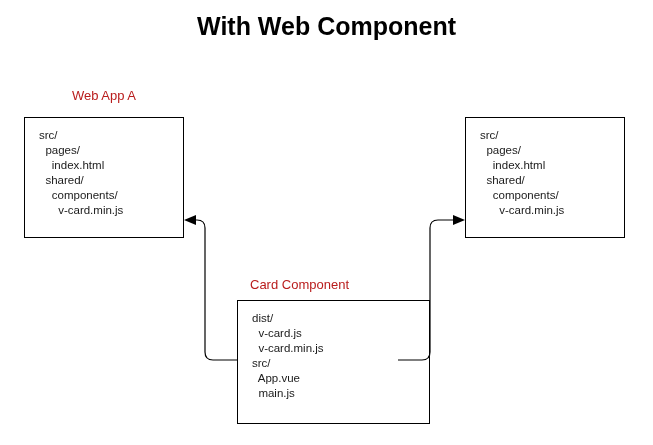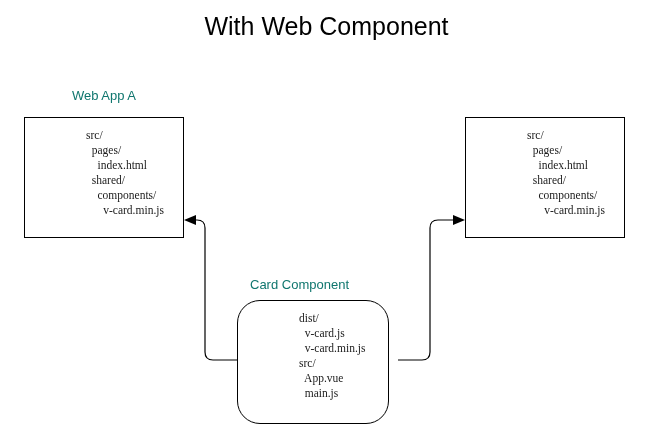--- a/index.html
+++ b/index.html
@@ -19,50 +19,49 @@
     overflow: hidden;
   }
   .diagram-title {
     position: absolute;
     left: 0;
     top: 12px;
     width: 653px;
     text-align: center;
     font-family: "Liberation Sans", sans-serif;
     font-size: 25px;
-    font-weight: normal;
+    font-weight: bold;
     color: #000000;
     letter-spacing: 0px;
   }
   .node-label {
     position: absolute;
     font-family: "Liberation Sans", sans-serif;
     font-size: 13px;
     font-weight: normal;
-    color: #0f766e;
+    color: #b91c1c;
     text-align: center;
     white-space: nowrap;
   }
   .box {
     position: absolute;
     box-sizing: border-box;
     background: #ffffff;
     border: 1px solid #000000;
   }
   .box-body {
     position: absolute;
     left: 14px;
     top: 10px;
-    font-family: Liberation Serif, serif;
+    font-family: Liberation Sans, sans-serif;
     font-size: 11.5px;
     line-height: 15px;
     color: #1a1a1a;
     white-space: pre;
     letter-spacing: 0px;
-    margin-left: 47px;
   }
   #svg-connectors {
     position: absolute;
     left: 0;
     top: 0;
     width: 653px;
     height: 445px;
     pointer-events: none;
   }
   .conn-path {
@@ -98,21 +97,21 @@
     <div class="box-body">src/
   pages/
     index.html
   shared/
     components/
       v-card.min.js</div>
   </div>
 
   <div class="node-label" style="left:219px; top:277px; width:161px;">Card Component</div>
 
-  <div class="box" style="left:237px; top:300px; width:152px; height:124px;border-radius:23px;">
+  <div class="box" style="left:237px; top:300px; width:193px; height:124px;">
     <div class="box-body">dist/
   v-card.js
   v-card.min.js
 src/
   App.vue
   main.js</div>
   </div>
 
   <svg id="svg-connectors" viewBox="0 0 653 445">
 

